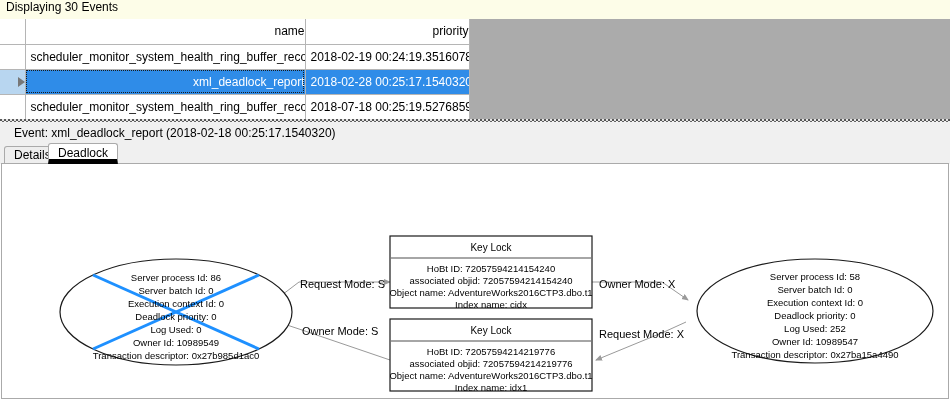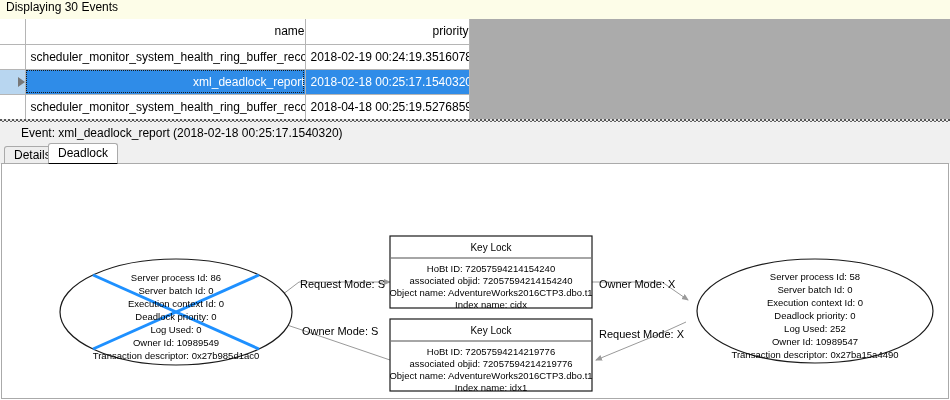--- a/index.html
+++ b/index.html
@@ -68,21 +68,21 @@
     border-bottom: 5px solid transparent;
     border-left: 7px solid #777777;
     vertical-align: middle;
   }
 
   
   .event-hdr {
     position: absolute; left: 0; top: 122px; width: 950px; height: 21px;
     background: #f0f0f0;
     display: flex; align-items: center;
-    padding-left: 21px;
+    padding-left: 14px;
     font-size: 12px;
   }
   .splitter {
     position: absolute; left: 0; top: 119px; width: 950px; height: 4px;
     background: repeating-linear-gradient(90deg,
       #4a4a4a 0 2px, #f0f0f0 2px 4px);
     background-size: 4px 2px;
     background-repeat: repeat;
     opacity: .85;
   }
@@ -107,21 +107,21 @@
     border-radius: 3px 3px 0 0;
     font-size: 12px;
     line-height: 17px;
     color: #000000;
   }
   .tab.t-details { left: 4px; }
   .tab.t-deadlock {
     left: 48px;
     height: 21px;
     background: #ffffff;
-    border-bottom: 1px solid #000000;
+    border-bottom: 5px solid #000000;
     line-height: 18px;
     z-index: 3;
   }
   .tab-panel {
     position: absolute; left: 1px; top: 163px;
     width: 948px; height: 236px;
     background: #ffffff;
     border: 1px solid #aaaaaa;
     border-top: 1px solid #aaaaaa;
     overflow: hidden;
@@ -170,26 +170,26 @@
         <tr>
           <td class="sel-cell"></td>
           <td class="name-cell">scheduler_monitor_system_health_ring_buffer_recorded</td>
           <td>2018-02-19 00:24:19.3516078</td>
         </tr>
         <tr class="selected">
           <td class="sel-cell">
             <span class="tri"></span>
           </td>
           <td class="name-cell">xml_deadlock_report</td>
-          <td>2018-02-18 00:25:17.1540320</td>
+          <td>2018-02-28 00:25:17.1540320</td>
         </tr>
         <tr>
           <td class="sel-cell"></td>
           <td class="name-cell">scheduler_monitor_system_health_ring_buffer_recorded</td>
-          <td>2018-04-18 00:25:19.5276859</td>
+          <td>2018-07-18 00:25:19.5276859</td>
         </tr>
       </tbody>
     </table>
   </div>
 
   <div class="splitter"></div>
 
   <div class="event-hdr">
     <span>Event: xml_deadlock_report (2018-02-18 00:25:17.1540320)</span>
   </div>

